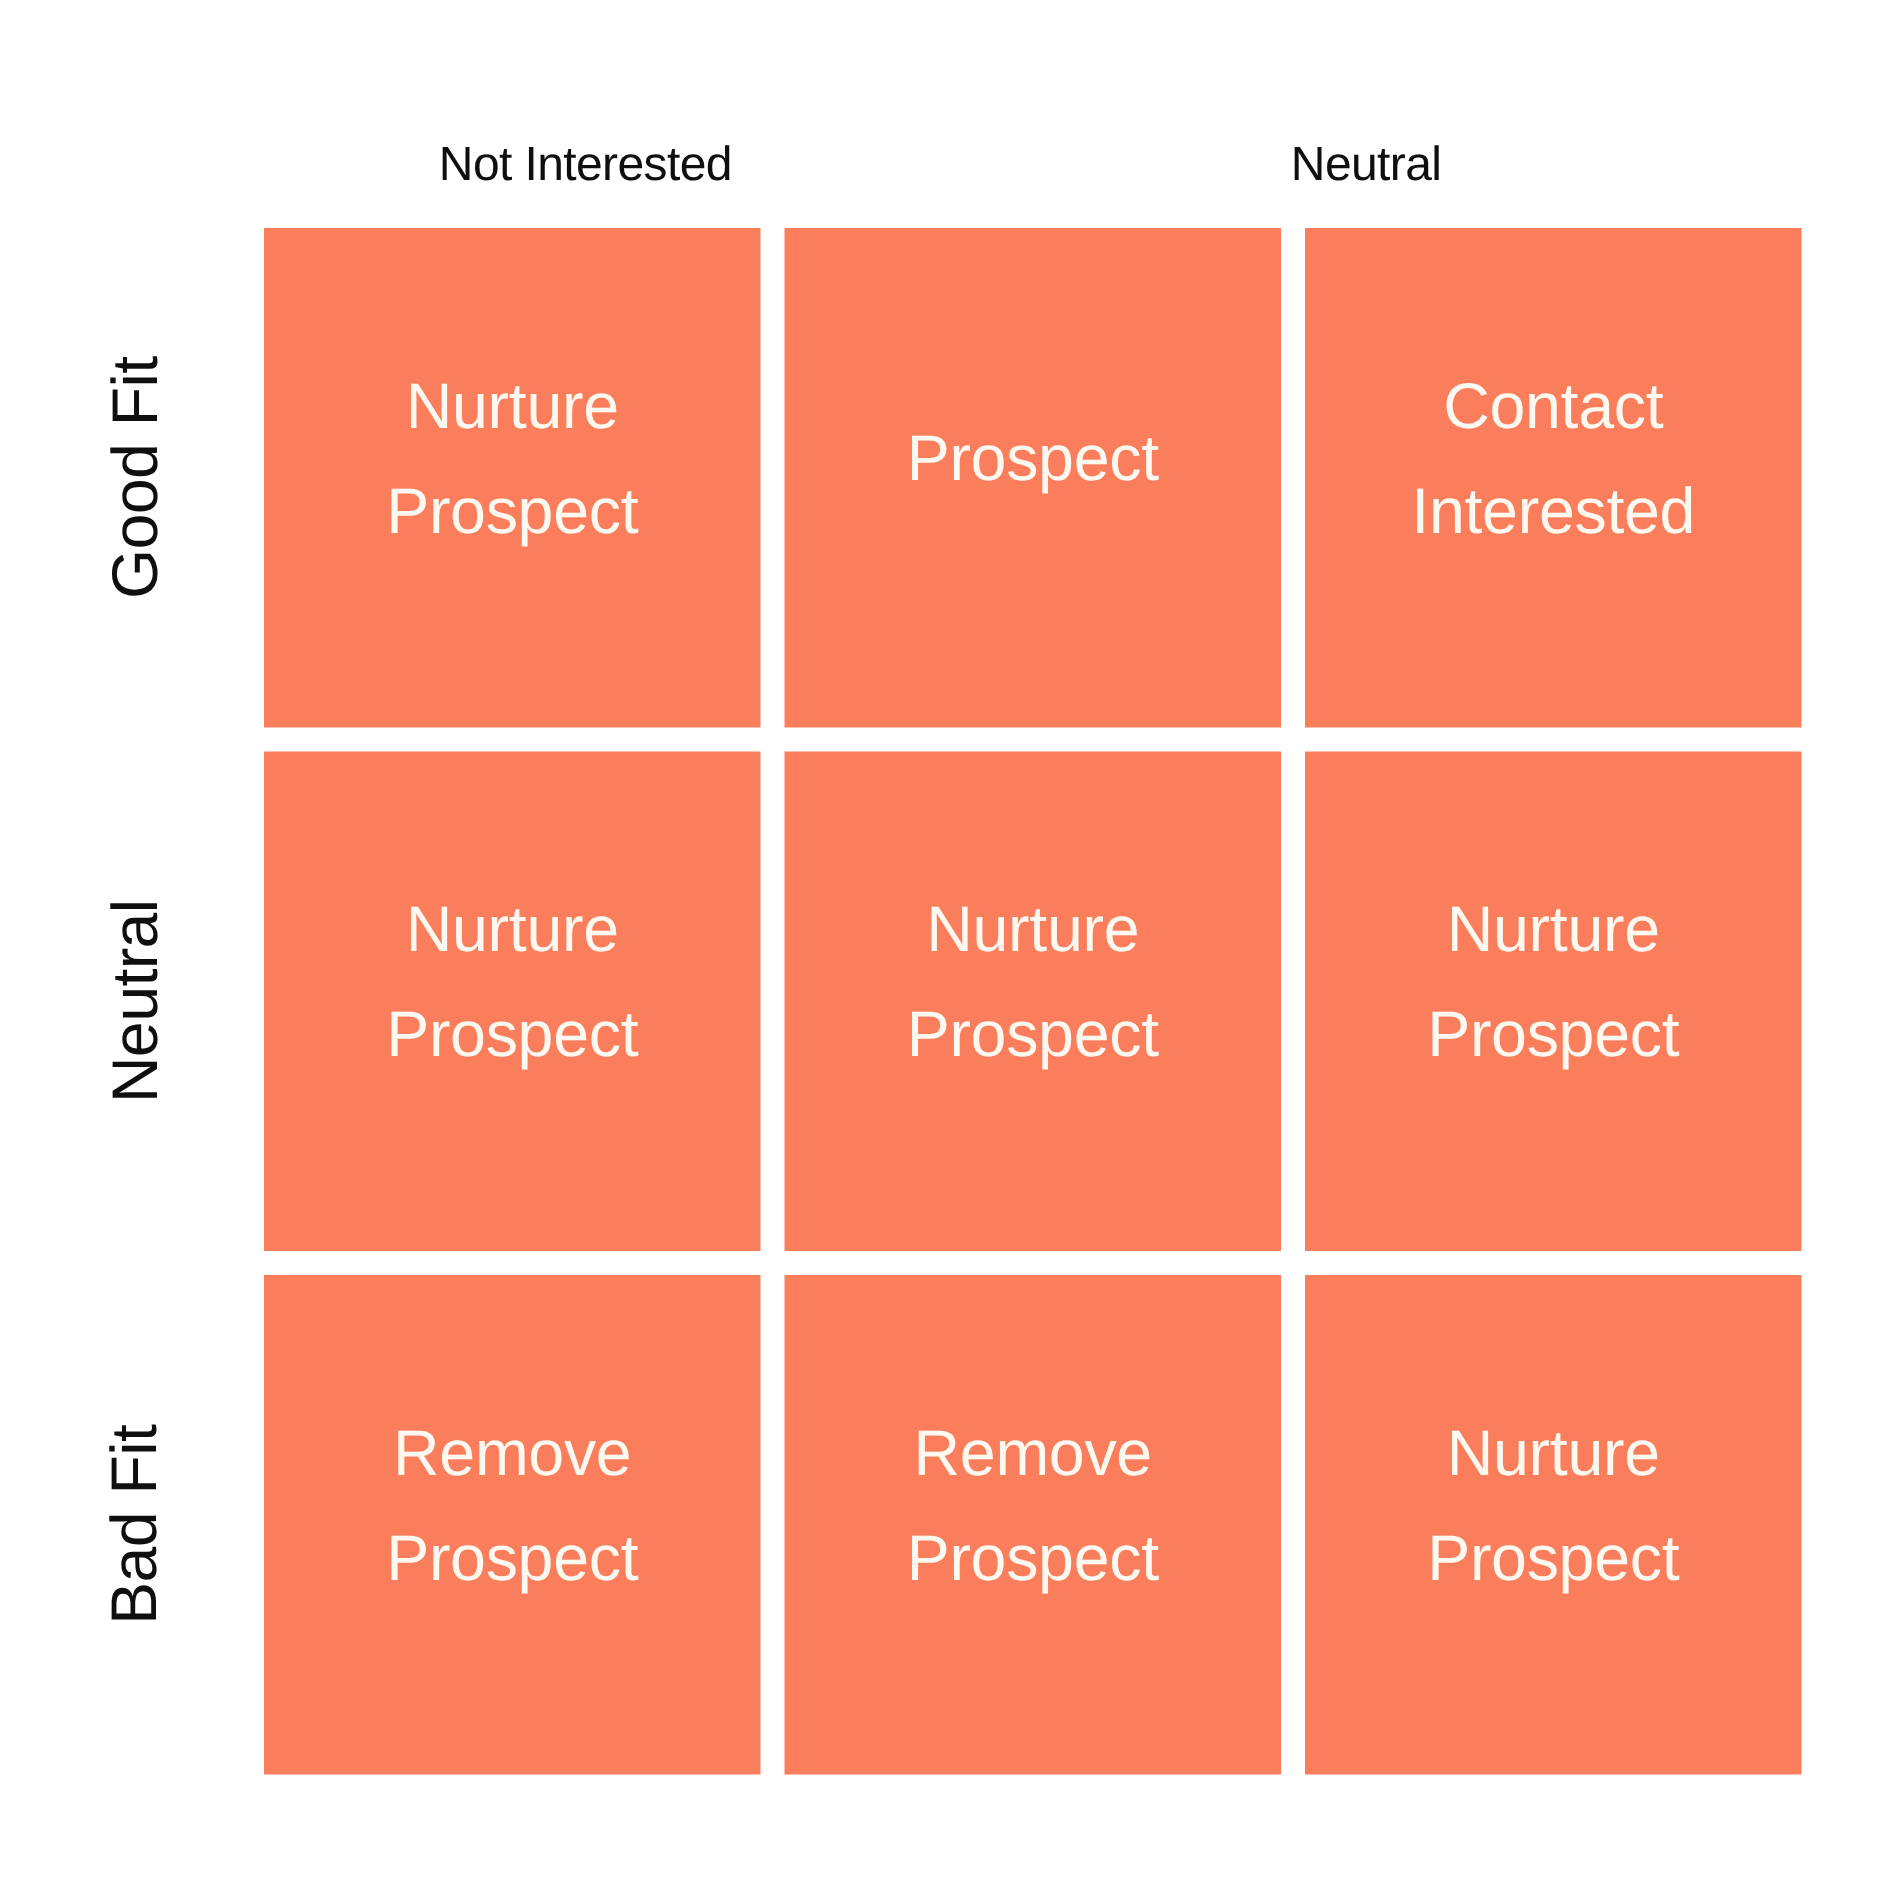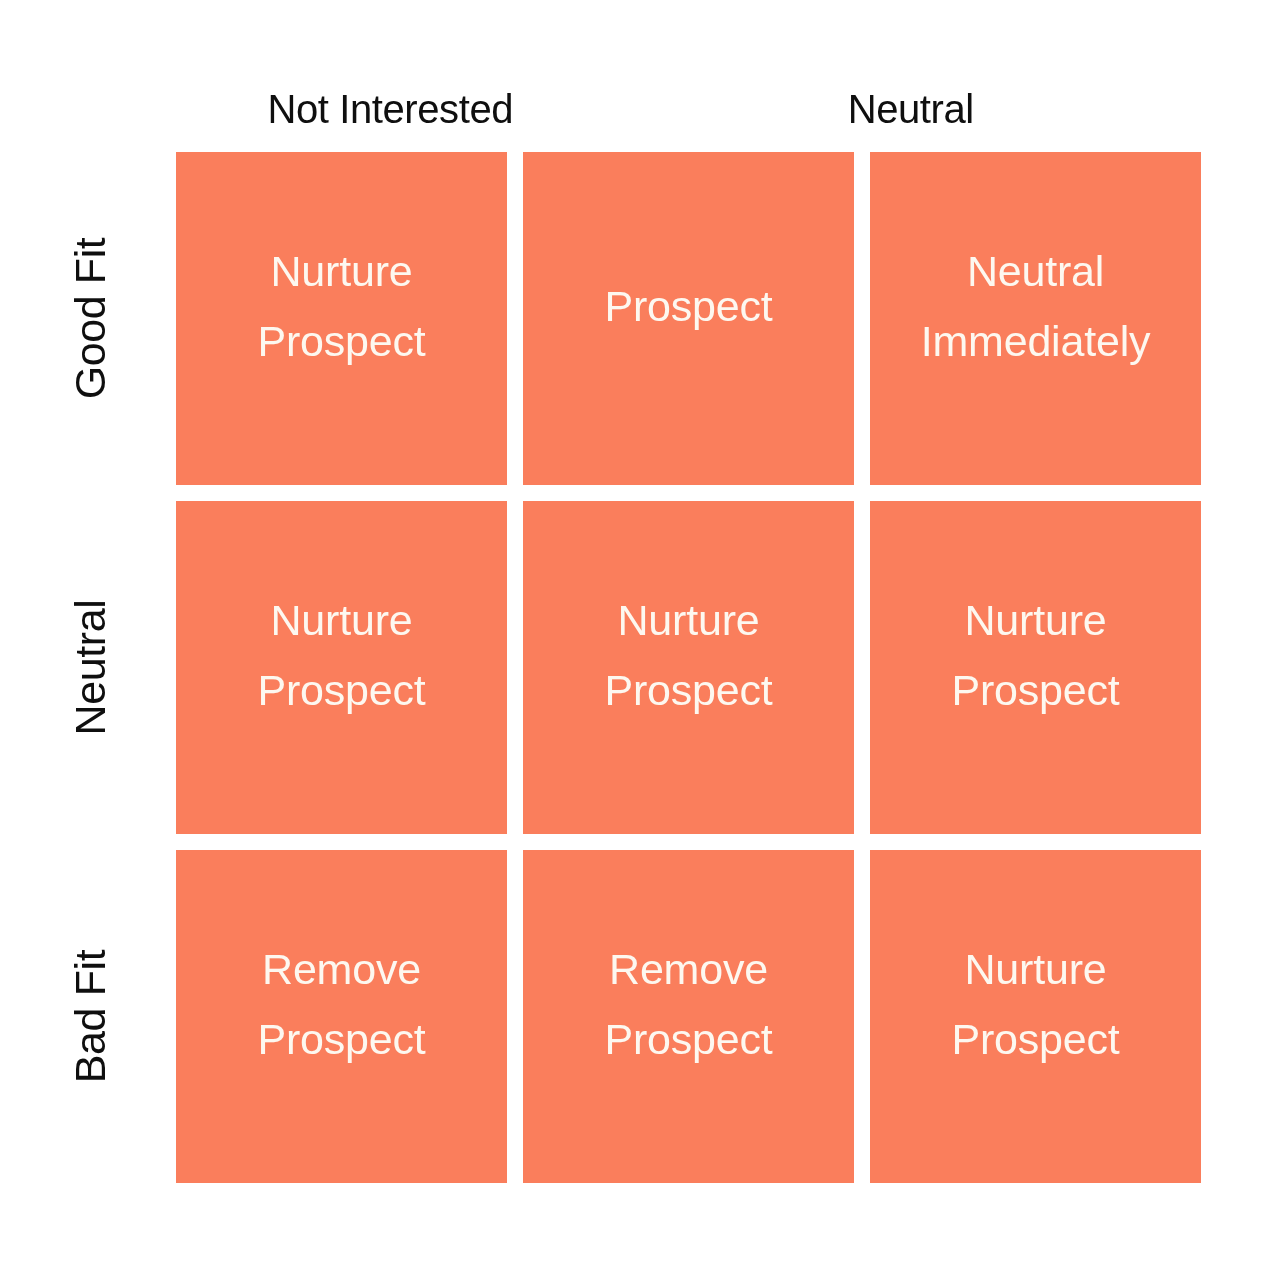--- a/index.html
+++ b/index.html
@@ -31,21 +31,21 @@
     height: 62px;
     display: flex;
     flex-direction: row;
     gap: 16px;
   }
   .col-header {
     flex: 1 1 0;
     display: flex;
     align-items: center;
     justify-content: center;
-    font-size: 40px;
+    font-size: 32px;
     font-weight: 400;
     color: #0f0f0f;
     letter-spacing: -0.4px;
     white-space: nowrap;
     line-height: 1;
   }
 
   
   .row-labels {
     position: absolute;
@@ -134,21 +134,21 @@
 
   <div class="grid">
 
     <div class="cell">
       <span class="cell-text">Nurture Prospect</span>
     </div>
     <div class="cell">
       <span class="cell-text">Prospect</span>
     </div>
     <div class="cell">
-      <span class="cell-text">Neutral Immediately</span>
+      <span class="cell-text">Contact Interested</span>
     </div>
 
     <div class="cell">
       <span class="cell-text">Nurture Prospect</span>
     </div>
     <div class="cell">
       <span class="cell-text">Nurture Prospect</span>
     </div>
     <div class="cell">
       <span class="cell-text">Nurture Prospect</span>

